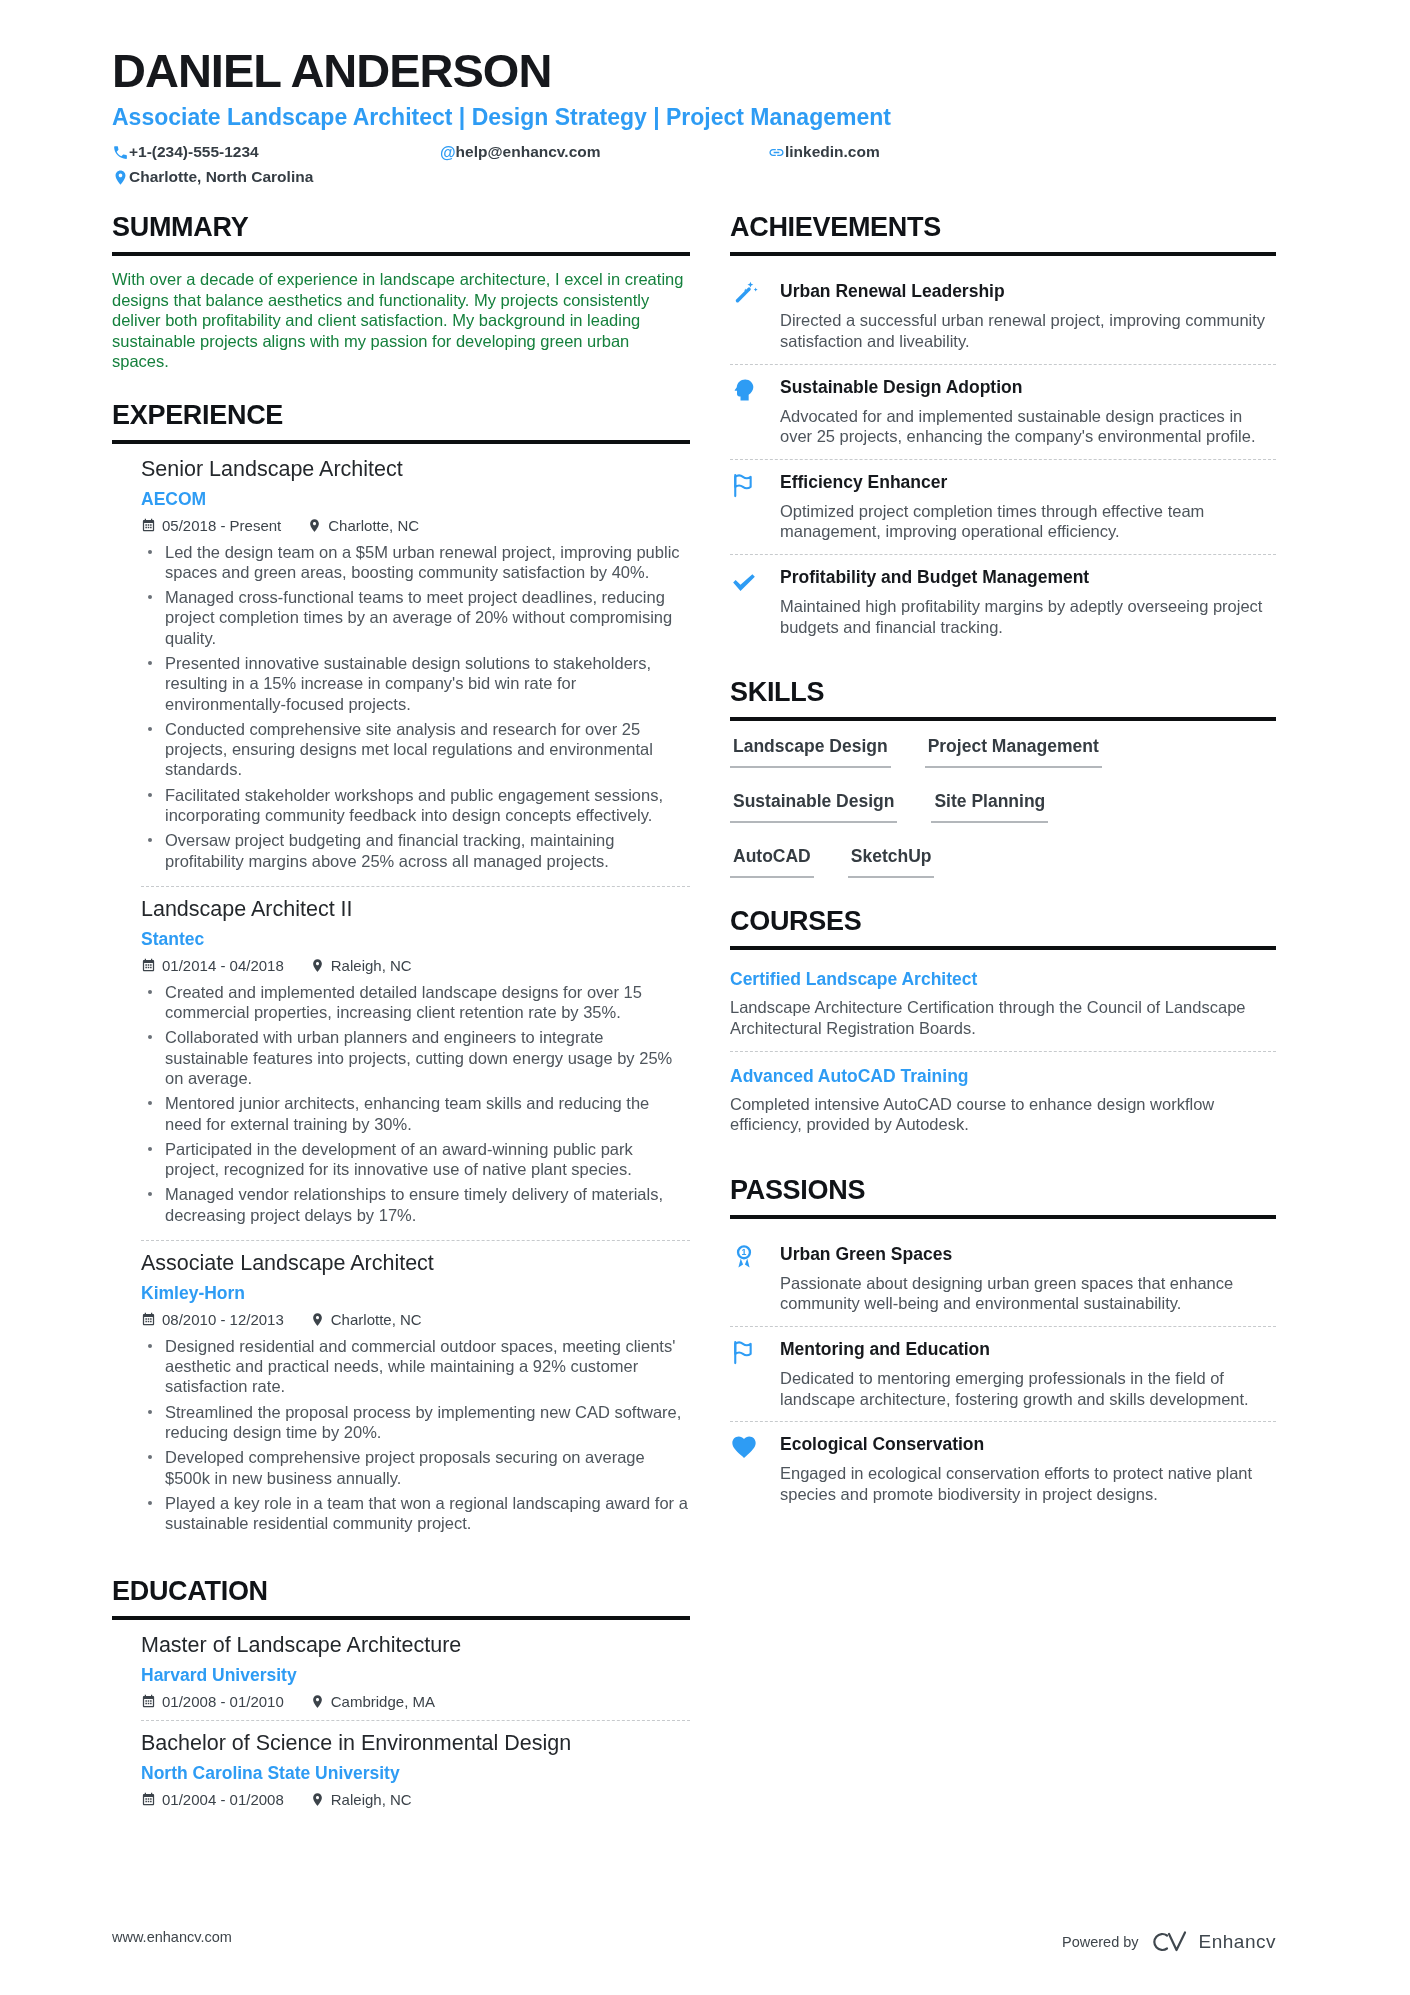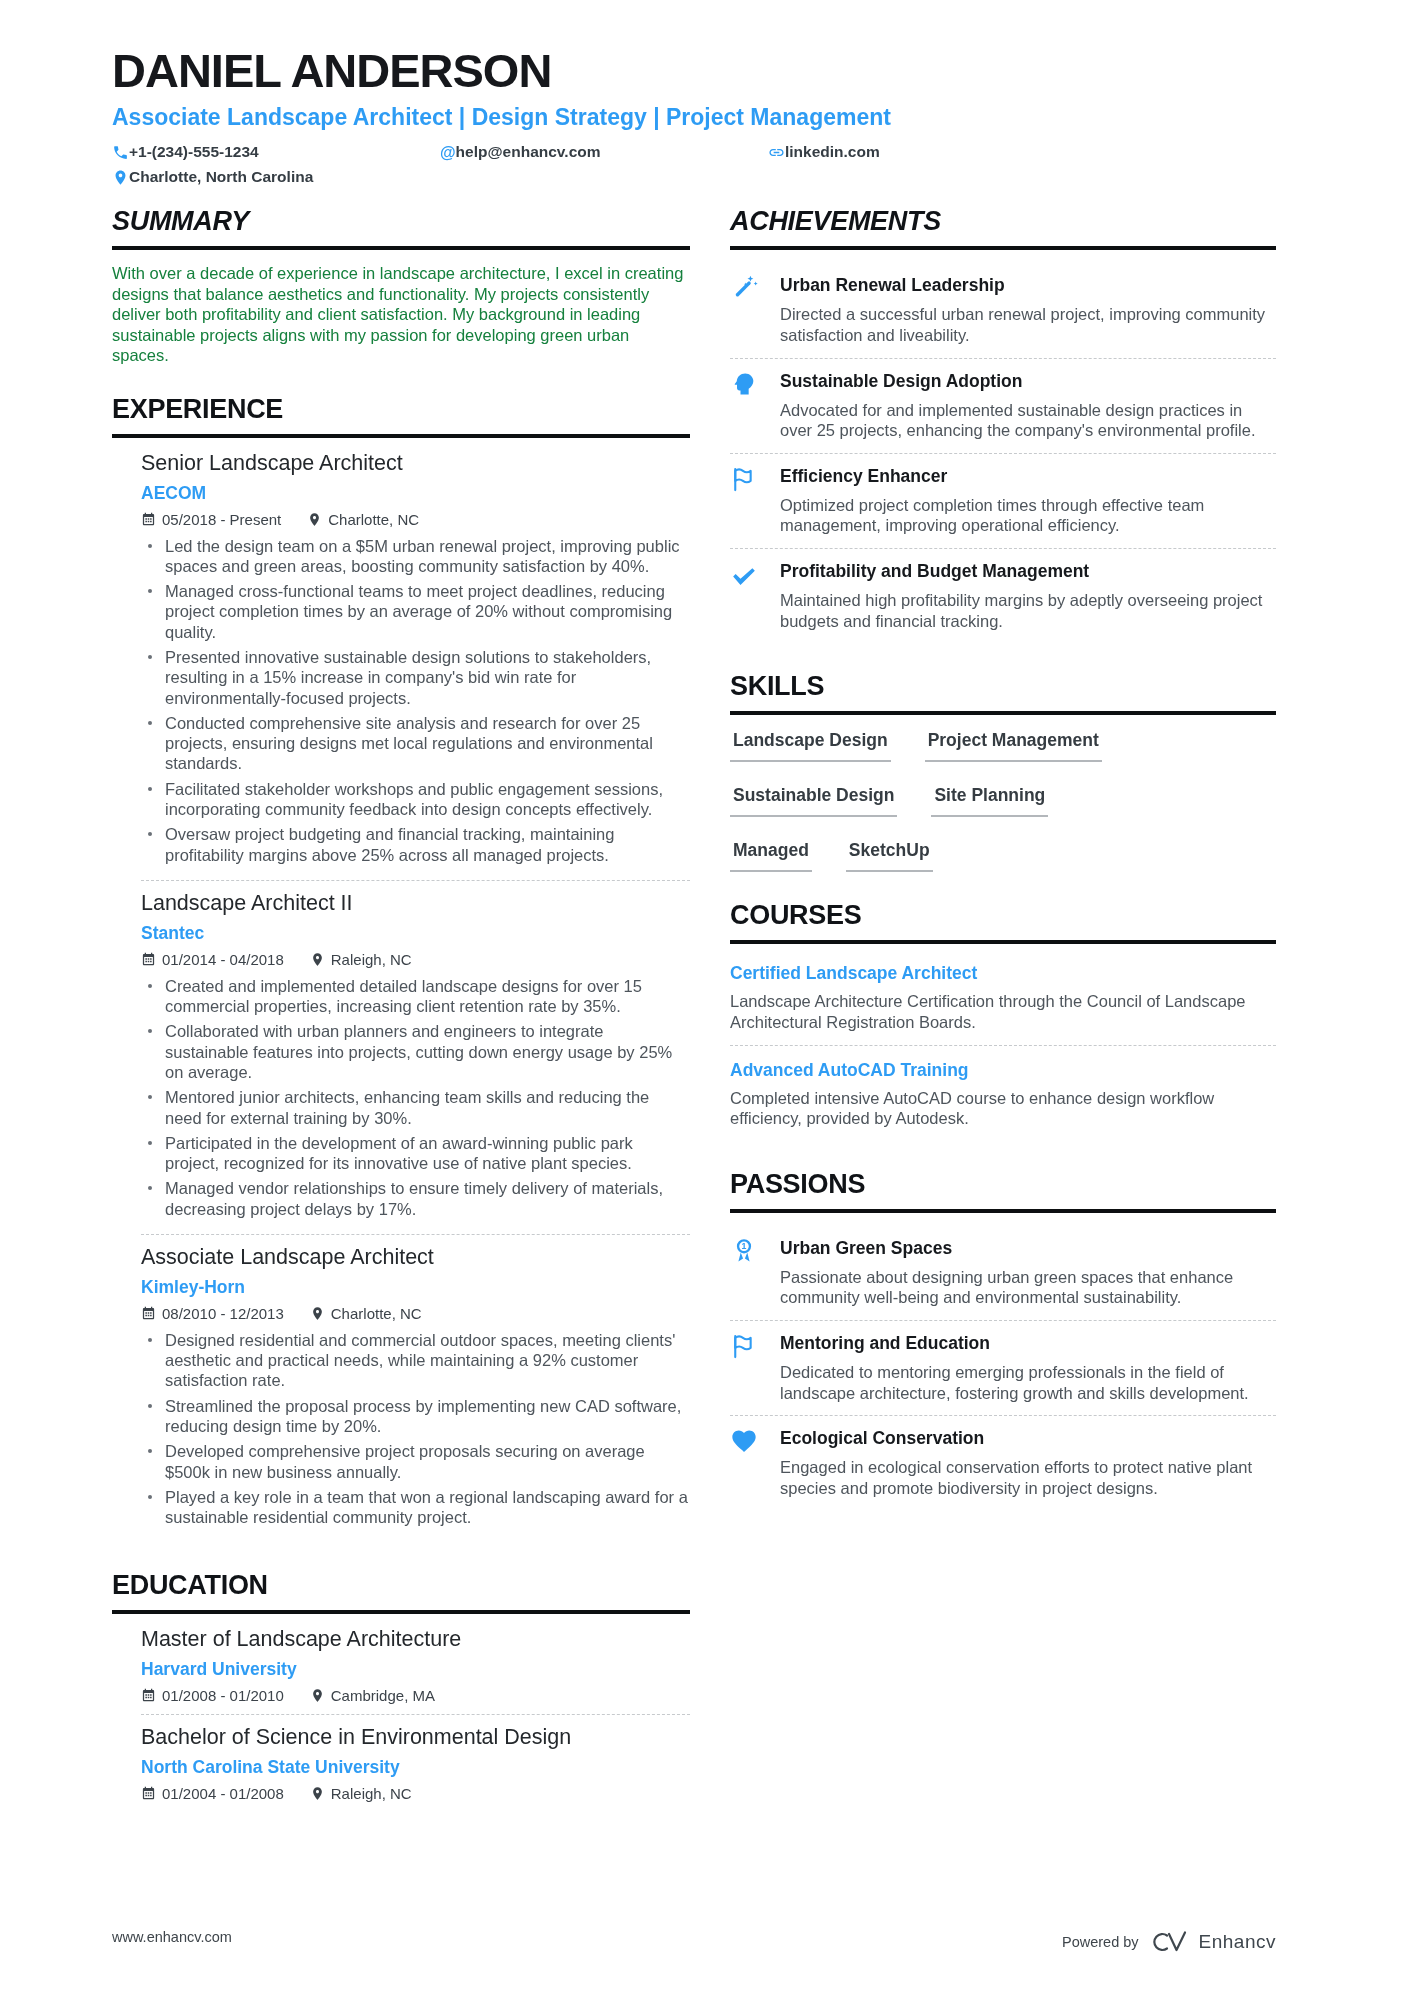--- a/index.html
+++ b/index.html
@@ -30,21 +30,21 @@
 
   
   .columns { display:flex; gap:40px; flex:1; margin-top:2px; }
   .col-left  { width:578px; flex:0 0 578px; }
   .col-right { flex:1; min-width:0; }
 
   section h2 {
     font-size:27px; font-weight:800; letter-spacing:-0.3px; color:#101317;
     border-bottom:4px solid #0d0f11; padding-bottom:9px; margin-top:28px; margin-bottom:13px;
   }
-  section:first-child h2 { margin-top:18px;font-style:italic; }
+  section:first-child h2 { margin-top:24px; }
 
   .summary-text { font-size:16.5px; line-height:1.24; color:#15803d; }
 
   
   .job-title { font-size:21.5px; font-weight:500; color:#24282c; margin-top:4px; }
   .job-company { font-size:17.5px; font-weight:700; color:var(--accent,#2e9cf4); margin-top:7px; }
   .job-meta { display:flex; gap:26px; margin-top:7px; font-size:15px; color:#3c434a; align-items:center; }
   .meta-item { display:inline-flex; align-items:center; gap:6px; }
   .meta-item .micon { display:inline-flex; width:15px; height:15px; color:#3c434a; }
   .meta-item .micon svg { width:15px; height:15px; }
@@ -331,21 +331,21 @@
         <div id="skills">
             <div class="skills-row">
               <span class="skill-tag">Landscape Design</span>
               <span class="skill-tag">Project Management</span>
             </div>
             <div class="skills-row">
               <span class="skill-tag">Sustainable Design</span>
               <span class="skill-tag">Site Planning</span>
             </div>
             <div class="skills-row">
-              <span class="skill-tag">Managed</span>
+              <span class="skill-tag">AutoCAD</span>
               <span class="skill-tag">SketchUp</span>
             </div>
           </div>
       </section>
       <section>
         <h2>COURSES</h2>
         <div id="courses">
             <div class="course">
               <h3>Certified Landscape Architect</h3>
               <p>Landscape Architecture Certification through the Council of Landscape Architectural Registration Boards.</p>

